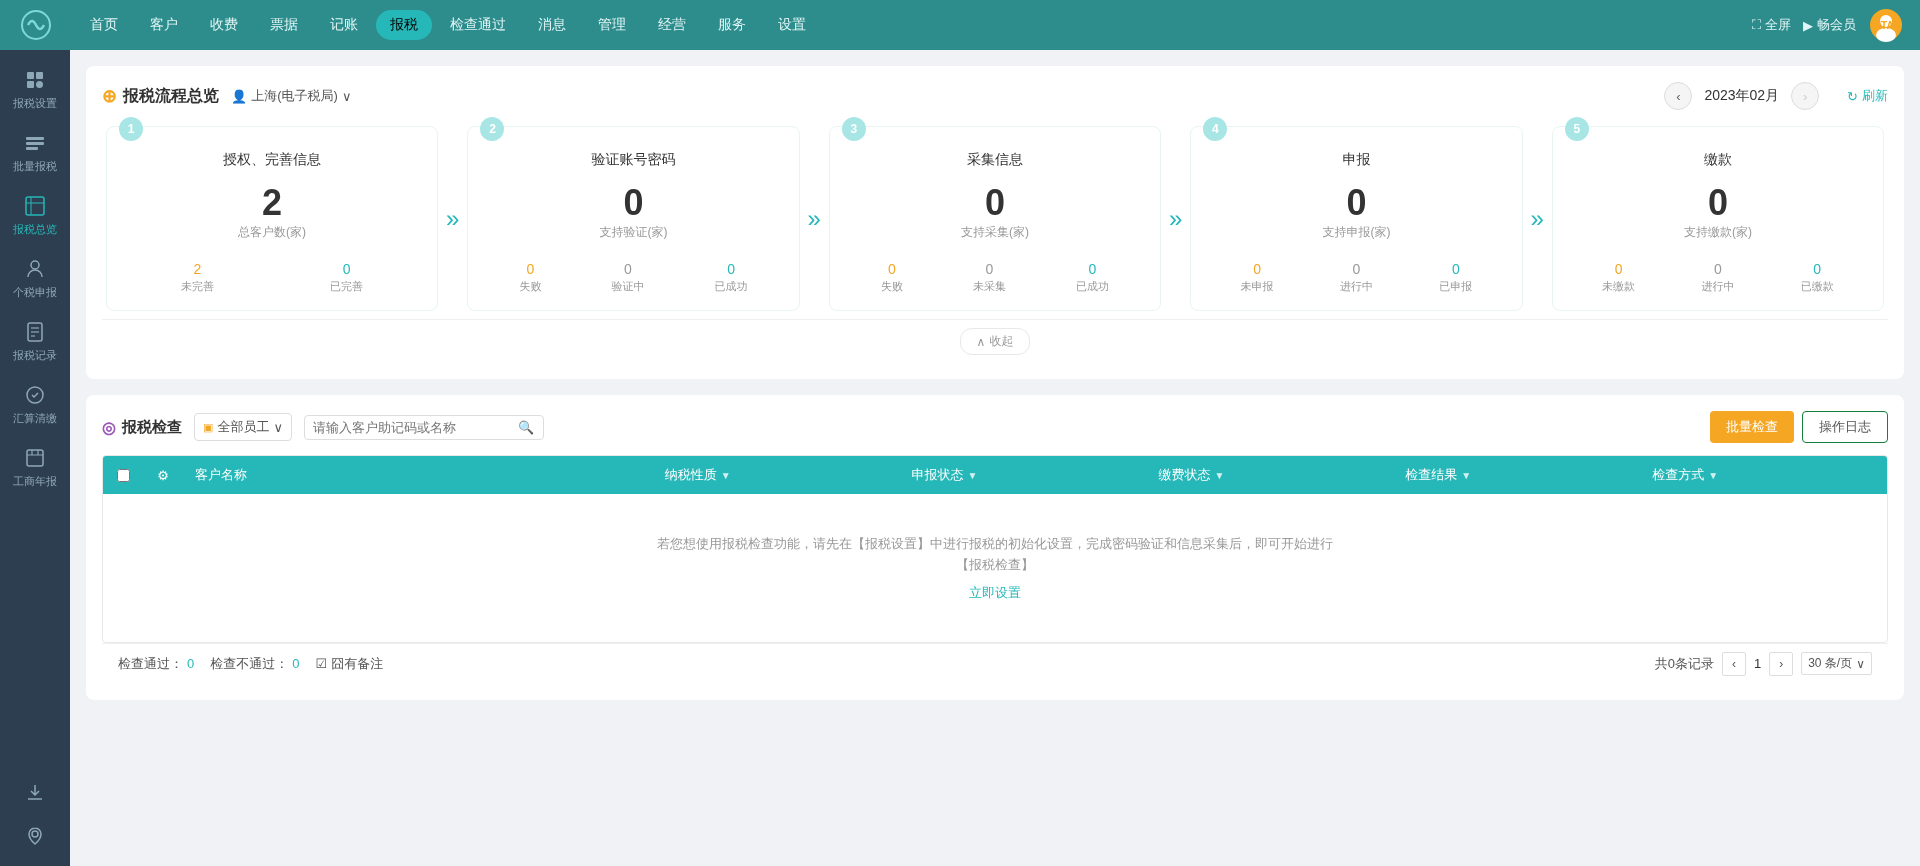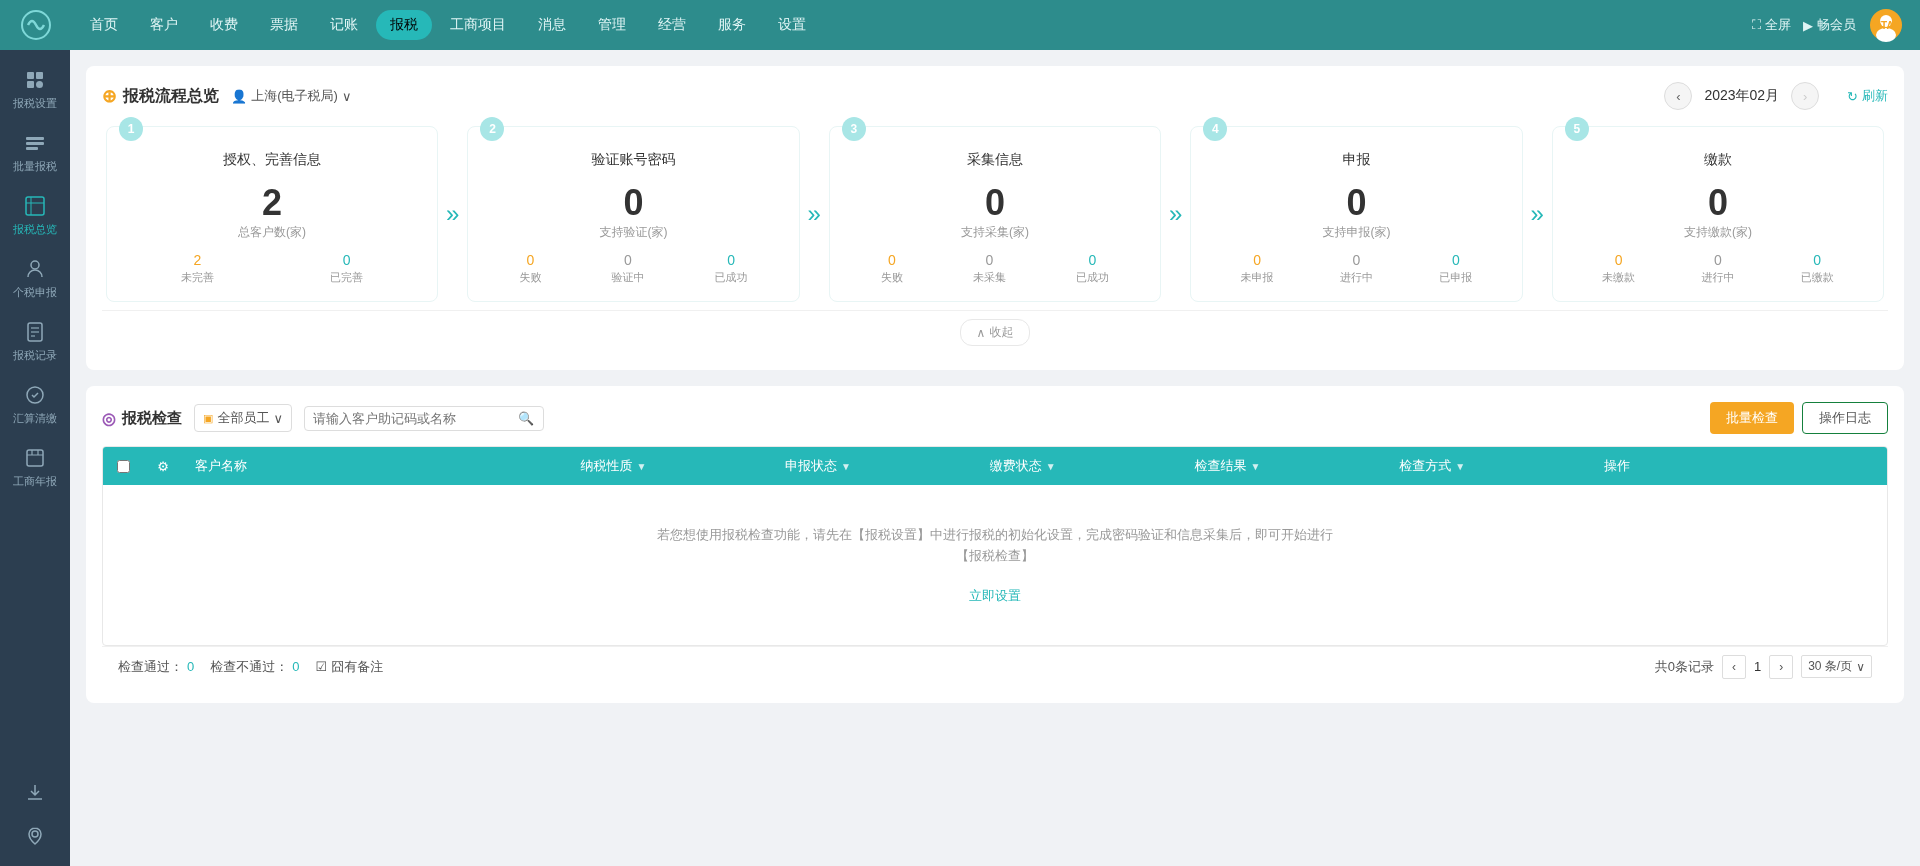--- a/index.html
+++ b/index.html
@@ -37,21 +37,21 @@
     .location-selector { display: flex; align-items: center; gap: 4px; color: #555; font-size: 13px; cursor: pointer; }
     .month-nav { display: flex; align-items: center; gap: 12px; margin-left: auto; }
     .month-btn { width: 28px; height: 28px; border-radius: 50%; border: 1px solid #ddd; background: #f5f5f5; display: flex; align-items: center; justify-content: center; cursor: pointer; color: #666; }
     .month-btn.disabled { color: #ccc; cursor: default; }
     .month-text { font-size: 14px; color: #333; font-weight: 500; }
     .refresh-btn { display: flex; align-items: center; gap: 4px; color: #26b8b8; cursor: pointer; font-size: 13px; margin-left: 16px; }
     .step-card { flex: 1; border: 1px solid #e8f5f5; border-radius: 8px; padding: 16px; position: relative; margin: 0 4px; background: #fff; }
     .step-number { position: absolute; top: -10px; left: 12px; width: 24px; height: 24px; border-radius: 50%; background: #a8e6e6; color: #fff; display: flex; align-items: center; justify-content: center; font-size: 12px; font-weight: bold; }
     .step-title { font-size: 14px; color: #333; text-align: center; margin: 8px 0 12px; }
     .step-count { font-size: 36px; font-weight: bold; color: #333; text-align: center; line-height: 1.2; }
-    .step-subtitle { font-size: 12px; color: #999; text-align: center; margin-bottom: 11px; }
+    .step-subtitle { font-size: 12px; color: #999; text-align: center; margin-bottom: 20px; }
     .step-stats { display: flex; justify-content: space-around; margin-top: 8px; }
     .stat-item { display: flex; flex-direction: column; align-items: center; gap: 2px; }
     .stat-num { font-size: 14px; font-weight: 500; }
     .stat-num.orange { color: #f5a623; }
     .stat-num.gray { color: #999; }
     .stat-num.teal { color: #26b8b8; }
     .stat-label { font-size: 11px; color: #999; }
     .step-arrow-container { display: flex; align-items: center; justify-content: center; padding: 0 4px; }
     .steps-wrapper { display: flex; align-items: stretch; width: 100%; }
 
@@ -77,21 +77,21 @@
     .th.checkbox { width: 40px; justify-content: center; }
     .th.gear { width: 40px; justify-content: center; }
     .th.name { flex: 2; }
     .th.tax { flex: 1; }
     .th.status { flex: 1; }
     .th.pay { flex: 1; }
     .th.result { flex: 1; }
     .th.method { flex: 1; }
     .th.action { flex: 1.5; }
     .filter-icon { font-size: 10px; opacity: 0.8; }
-    .table-body { min-height: 120px; display: flex; align-items: center; justify-content: center; flex-direction: column; gap: 20px; padding: 40px; color: #999; font-size: 13px; text-align: center; }
+    .table-body { min-height: 120px; display: flex; align-items: center; justify-content: center; flex-direction: column; gap: 8px; padding: 40px; color: #999; font-size: 13px; text-align: center; }
     .setup-link { color: #26b8b8; cursor: pointer; text-decoration: none; }
 
     
     .table-footer { display: flex; align-items: center; padding: 8px 16px; border-top: 1px solid #f0f0f0; font-size: 13px; color: #555; gap: 16px; }
     .footer-stat { display: flex; align-items: center; gap: 4px; }
     .footer-stat a { color: #26b8b8; }
     .pagination { margin-left: auto; display: flex; align-items: center; gap: 8px; }
     .page-btn { width: 24px; height: 24px; border: 1px solid #ddd; border-radius: 2px; display: flex; align-items: center; justify-content: center; cursor: pointer; background: #fff; color: #555; font-size: 12px; }
     .page-current { font-size: 13px; color: #333; }
     .per-page { border: 1px solid #ddd; border-radius: 2px; padding: 2px 6px; font-size: 12px; color: #555; display: flex; align-items: center; gap: 4px; cursor: pointer; }
@@ -109,21 +109,21 @@
       <path d="M8 16 Q12 8 16 16 Q20 24 24 16" stroke="#7ed8d8" stroke-width="2.5" fill="none"></path>
     </svg>
   </div>
   <div class="nav-items">
     <div class="nav-item">首页</div>
     <div class="nav-item">客户</div>
     <div class="nav-item">收费</div>
     <div class="nav-item">票据</div>
     <div class="nav-item">记账</div>
     <div class="nav-item active">报税</div>
-    <div class="nav-item">工商项目</div>
+    <div class="nav-item">检查通过</div>
     <div class="nav-item">消息</div>
     <div class="nav-item">管理</div>
     <div class="nav-item">经营</div>
     <div class="nav-item">服务</div>
     <div class="nav-item">设置</div>
   </div>
   <div class="nav-right">
     <div class="nav-right-item">
       <span>⛶</span>
       <span>全屏</span>
@@ -434,23 +434,20 @@
             <span class="filter-icon">▼</span>
           </div>
           <div class="th result">
             <span>检查结果</span>
             <span class="filter-icon">▼</span>
           </div>
           <div class="th method">
             <span>检查方式</span>
             <span class="filter-icon">▼</span>
           </div>
-          <div class="th action">
-            <span>操作</span>
-          </div>
         </div>
         <div class="table-body">
           <span style="color:#999; max-width:700px; line-height:1.6;">若您想使用报税检查功能，请先在【报税设置】中进行报税的初始化设置，完成密码验证和信息采集后，即可开始进行【报税检查】</span>
           <a class="setup-link">立即设置</a>
         </div>
       </div>
 
       <div class="table-footer">
         <div class="footer-stat">
           <span>检查通过：</span>

